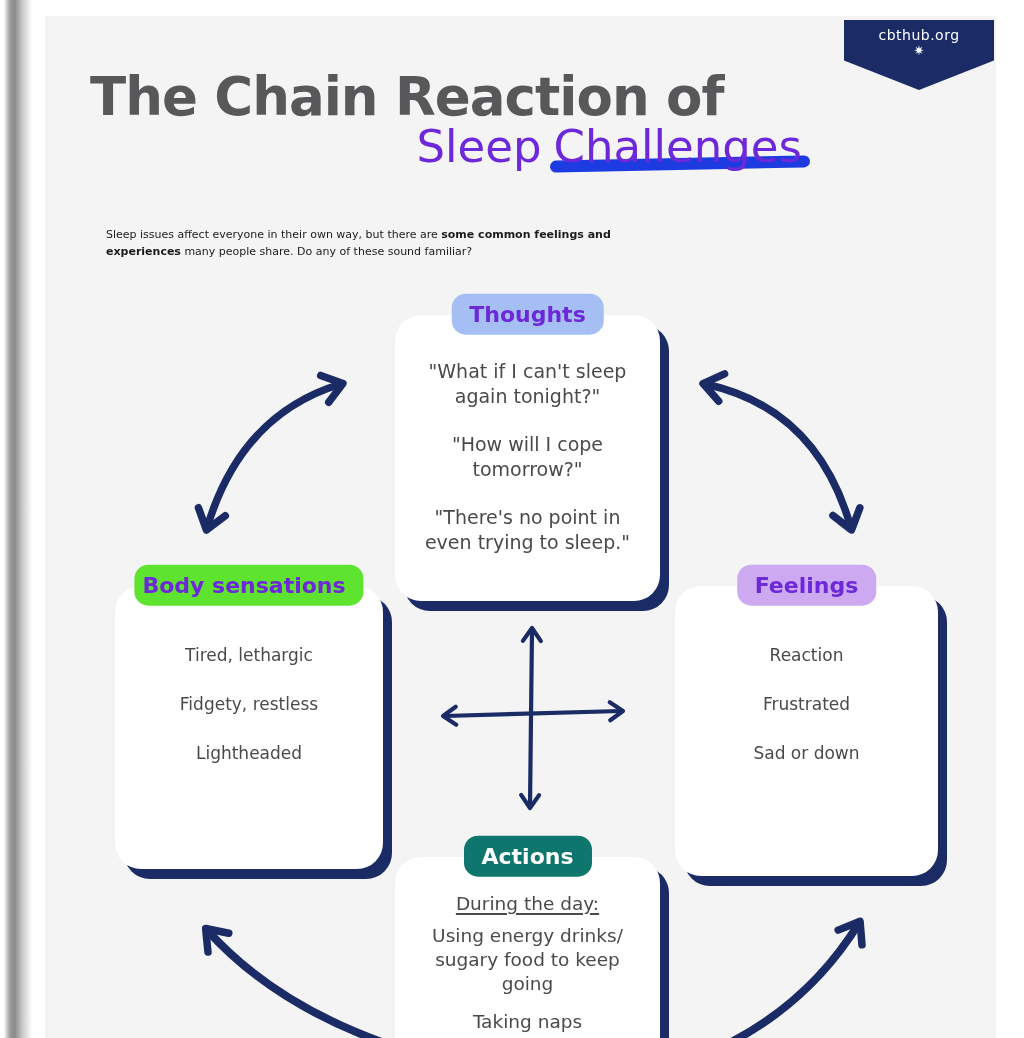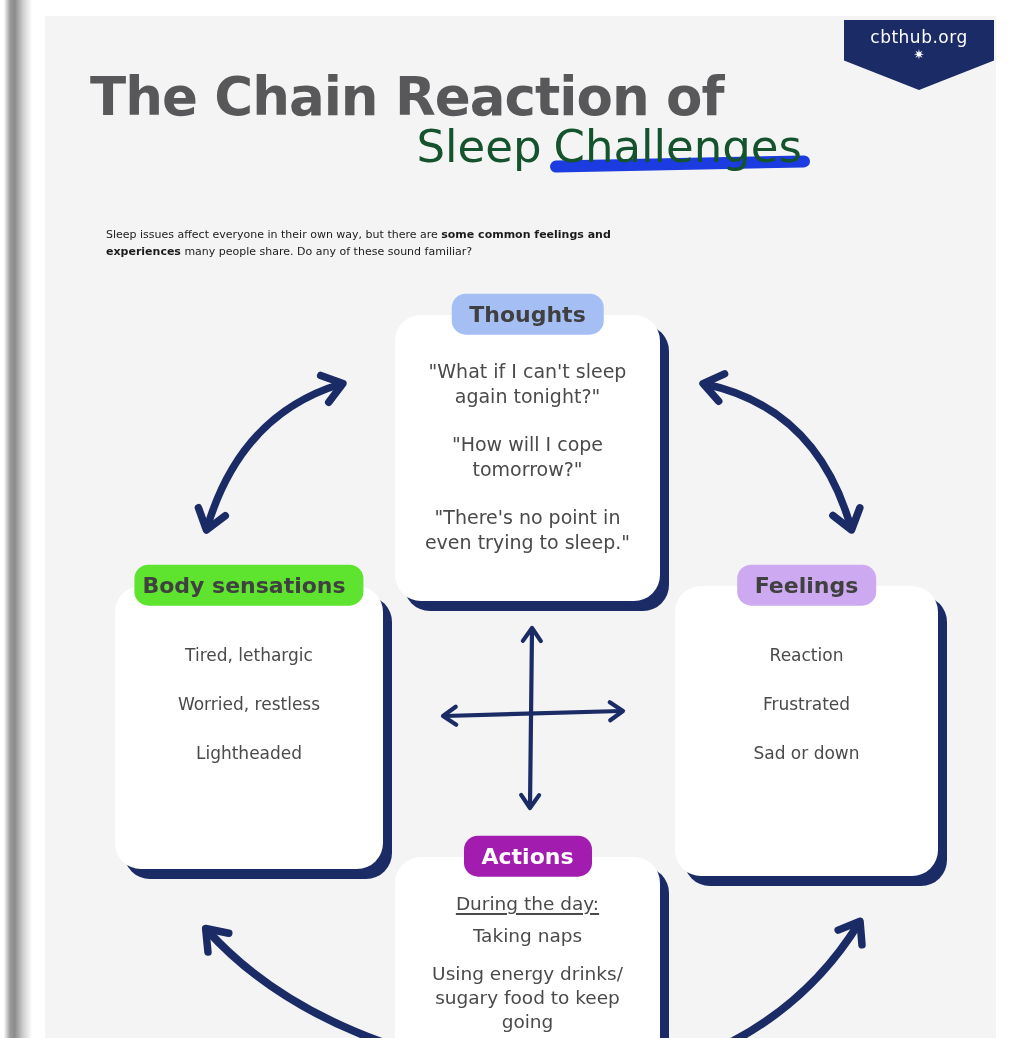--- a/index.html
+++ b/index.html
@@ -11,52 +11,52 @@
            background:linear-gradient(90deg,#fbfbfb 0%,#9a9a9a 22%,#8b8b8b 38%,#cecece 68%,#ffffff 100%); }
 
   
   .page { position:absolute; left:45px; top:16px; width:951px; height:1022px;
           background:#f4f4f4; overflow:hidden; }
 
   
   .badge { position:absolute; top:4px; right:2px; width:150px; height:70px;
            background:#1b2b66; color:#ffffff; text-align:center;
            clip-path:polygon(0 0,100% 0,100% 58%,50% 100%,0 58%); }
-  .badge .txt { display:block; padding-top:7px; font-size:17px; letter-spacing:0.5px; }
+  .badge .txt { display:block; padding-top:7px; font-size:14px; letter-spacing:0.5px; }
   .badge .star { display:block; font-size:13px; line-height:14px; margin-top:1px; }
 
   .title1 { position:absolute; left:45px; top:50px; width:760px;
             font-size:53px; font-weight:800; letter-spacing:-1px; color:#58585a; }
   .title2 { position:absolute; left:45px; top:104px; width:712px; text-align:right;
-            font-size:45px; font-weight:500; color:#14532d; letter-spacing:0px; }
+            font-size:45px; font-weight:500; color:#6d28d9; letter-spacing:0px; }
   .title2 .word { margin-left:12px; }
   .challenges { position:relative; z-index:0; display:inline-block; }
   .challenges::after { content:""; position:absolute; z-index:-1; left:-4px; right:-8px;
             bottom:3px; height:12px; background:#1c3be0; border-radius:7px;
             transform:rotate(-1.2deg); }
 
   .intro { position:absolute; left:61px; top:210px; width:760px;
            font-size:11px; line-height:1.58; color:#1b1b1b; font-weight:500; }
   .intro b { font-weight:800; }
 
   
   .node { position:absolute; background:#ffffff; border-radius:26px;
           box-shadow:9px 10px 0 0 #1b2b66; }
   .node-thoughts { left:350px; top:299px; width:265px; height:286px; }
   .node-body     { left:70px;  top:570px; width:268px; height:283px; }
   .node-feelings { left:630px; top:570px; width:263px; height:290px; }
   .node-actions  { left:350px; top:841px; width:265px; height:230px; }
 
   .pill { position:absolute; left:50%; top:0; transform:translate(-50%,-52%);
           border-radius:14px; padding:8px 18px; font-size:22px; font-weight:700;
-          color:#404040; white-space:nowrap; }
+          color:#6d28d9; white-space:nowrap; }
   .pill-thoughts { background:#a5bff5; }
   .pill-body     { background:#5ee32f;padding-left:8px; }
   .pill-feelings { background:#cda9f2; }
-  .pill-actions  { background:#a21caf; color:#ffffff; }
+  .pill-actions  { background:#0f766e; color:#ffffff; }
 
   .node-content { padding:44px 14px 10px; text-align:center; color:#4a4a4a; }
   .quote { font-size:19px; line-height:1.32; margin-bottom:23px; }
   .item  { font-size:17px; line-height:1.3; margin-bottom:27px; }
   .node-body .node-content, .node-feelings .node-content { padding-top:58px; }
 
   .node-actions .node-content { padding-top:36px; }
   .act-head { font-size:18.5px; text-decoration:underline; text-underline-offset:3px;
               text-decoration-thickness:1.5px; margin-bottom:10px; }
   .act-line { font-size:18.5px; line-height:1.3; margin-bottom:14px; }
@@ -108,37 +108,37 @@
       <p class="quote">"What if I can't sleep again tonight?"</p>
       <p class="quote">"How will I cope tomorrow?"</p>
       <p class="quote">"There's no point in even trying to sleep."</p>
     </div>
   </div>
 
   <div class="node node-body">
     <div class="pill pill-body">Body sensations</div>
     <div class="node-content">
       <p class="item">Tired, lethargic</p>
-      <p class="item">Worried, restless</p>
+      <p class="item">Fidgety, restless</p>
       <p class="item">Lightheaded</p>
     </div>
   </div>
 
   <div class="node node-feelings">
     <div class="pill pill-feelings">Feelings</div>
     <div class="node-content">
       <p class="item">Reaction</p>
       <p class="item">Frustrated</p>
       <p class="item">Sad or down</p>
     </div>
   </div>
 
   <div class="node node-actions">
     <div class="pill pill-actions">Actions</div>
     <div class="node-content">
       <p class="act-head">During the day:</p>
+      <p class="act-line">Using energy drinks/ sugary food to keep going</p>
       <p class="act-line">Taking naps</p>
-      <p class="act-line">Using energy drinks/ sugary food to keep going</p>
 
     </div>
   </div>
 
 </div>
 
 </body></html>

